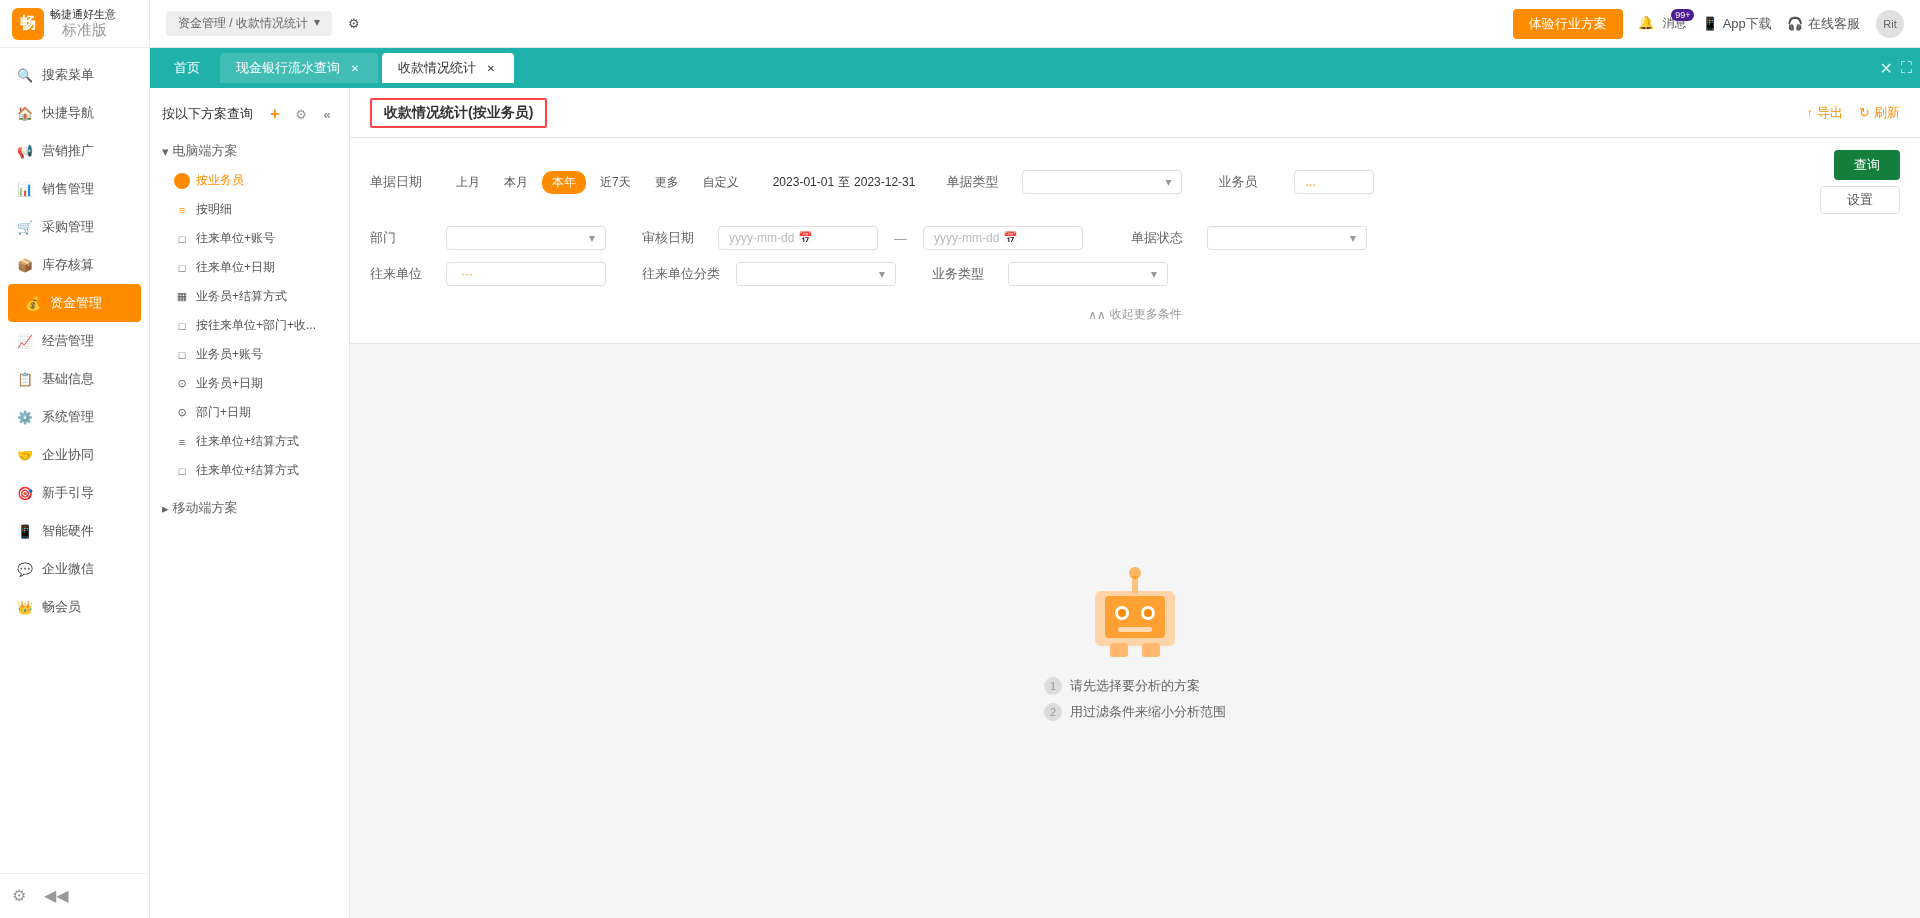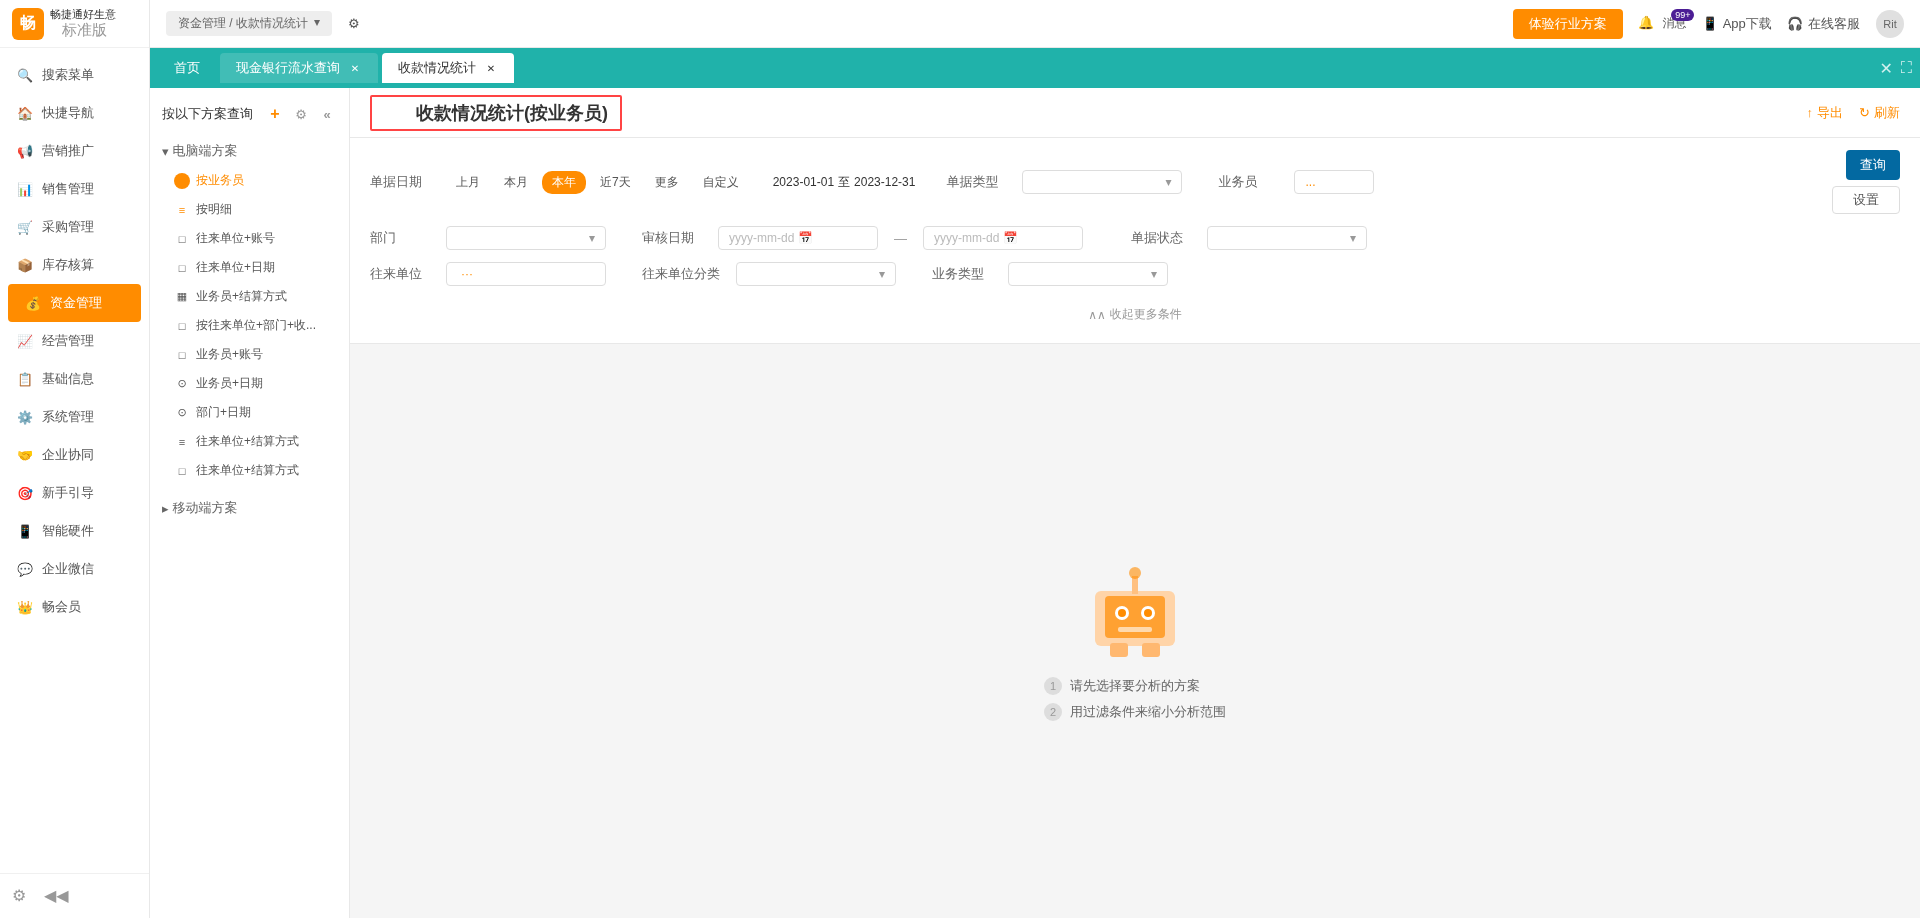--- a/index.html
+++ b/index.html
@@ -55,41 +55,41 @@
     .scheme-item.active { color: #ff8c00; }
     .scheme-item .item-icon { width: 16px; height: 16px; display: flex; align-items: center; justify-content: center; font-size: 11px; }
     .orange-dot { width: 16px; height: 16px; background: #ff8c00; border-radius: 50%; display: flex; align-items: center; justify-content: center; }
 
     
     .right-panel { flex: 1; display: flex; flex-direction: column; overflow: hidden; }
 
     
     .page-header { height: 50px; background: #fff; display: flex; align-items: center; padding: 0 20px; border-bottom: 1px solid #e8e8e8; }
     .page-title-box { border: 2px solid #ff4444; padding: 4px 12px; border-radius: 2px; }
-    .page-title { font-size: 18px; font-weight: bold; color: #333; margin-left: 32px; }
+    .page-title { font-size: 14px; font-weight: bold; color: #333; }
     .page-header-actions { margin-left: auto; display: flex; align-items: center; gap: 16px; }
     .export-btn { display: flex; align-items: center; gap: 4px; color: #ff8c00; cursor: pointer; font-size: 13px; }
     .refresh-btn { display: flex; align-items: center; gap: 4px; color: #ff8c00; cursor: pointer; font-size: 13px; }
 
     
     .filter-area { background: #fff; padding: 12px 20px; border-bottom: 1px solid #e8e8e8; }
     .filter-row { display: flex; align-items: center; gap: 16px; margin-bottom: 12px; flex-wrap: wrap; }
     .filter-label { color: #666; font-size: 13px; white-space: nowrap; min-width: 60px; }
     .date-tabs { display: flex; align-items: center; gap: 4px; }
     .date-tab { padding: 3px 10px; font-size: 12px; cursor: pointer; color: #555; border-radius: 2px; }
     .date-tab.active { background: #ff8c00; color: white; border-radius: 10px; }
     .date-range { display: flex; align-items: center; gap: 4px; font-size: 12px; color: #333; margin-left: 8px; }
     .filter-select { display: flex; align-items: center; border: 1px solid #ddd; border-radius: 4px; padding: 4px 10px; min-width: 160px; cursor: pointer; background: #fff; gap: 4px; font-size: 12px; color: #555; }
     .filter-select .arrow { margin-left: auto; color: #999; }
     .filter-input { border: 1px solid #ddd; border-radius: 4px; padding: 4px 10px; min-width: 160px; font-size: 12px; color: #999; display: flex; align-items: center; gap: 4px; cursor: pointer; background: #fff; }
     .dash { color: #999; }
     .calendar-icon { color: #bbb; font-size: 12px; }
     .more-icon { color: #ff8c00; cursor: pointer; font-size: 12px; }
     .action-buttons { display: flex; flex-direction: column; gap: 6px; margin-left: auto; }
-    .query-btn { background: #0369a1; color: white; border: none; padding: 6px 8px; border-radius: 4px; cursor: pointer; font-size: 13px; margin-left: 14px; }
+    .query-btn { background: #15803d; color: white; border: none; padding: 6px 20px; border-radius: 4px; cursor: pointer; font-size: 13px; margin-left: 14px; }
     .settings-btn { background: #fff; color: #555; border: 1px solid #ddd; padding: 4px 20px; border-radius: 4px; cursor: pointer; font-size: 13px; text-align: center; }
     .collapse-bar { display: flex; align-items: center; justify-content: center; padding: 8px; color: #999; cursor: pointer; font-size: 12px; gap: 4px; }
 
     
     .empty-area { flex: 1; display: flex; flex-direction: column; align-items: center; justify-content: center; background: #f5f5f5; gap: 16px; }
     .empty-tips { display: flex; flex-direction: column; gap: 8px; }
     .empty-tip { display: flex; align-items: center; gap: 8px; color: #666; font-size: 13px; }
     .tip-num { width: 18px; height: 18px; background: #ddd; border-radius: 50%; display: flex; align-items: center; justify-content: center; font-size: 11px; color: #999; }
 
     

